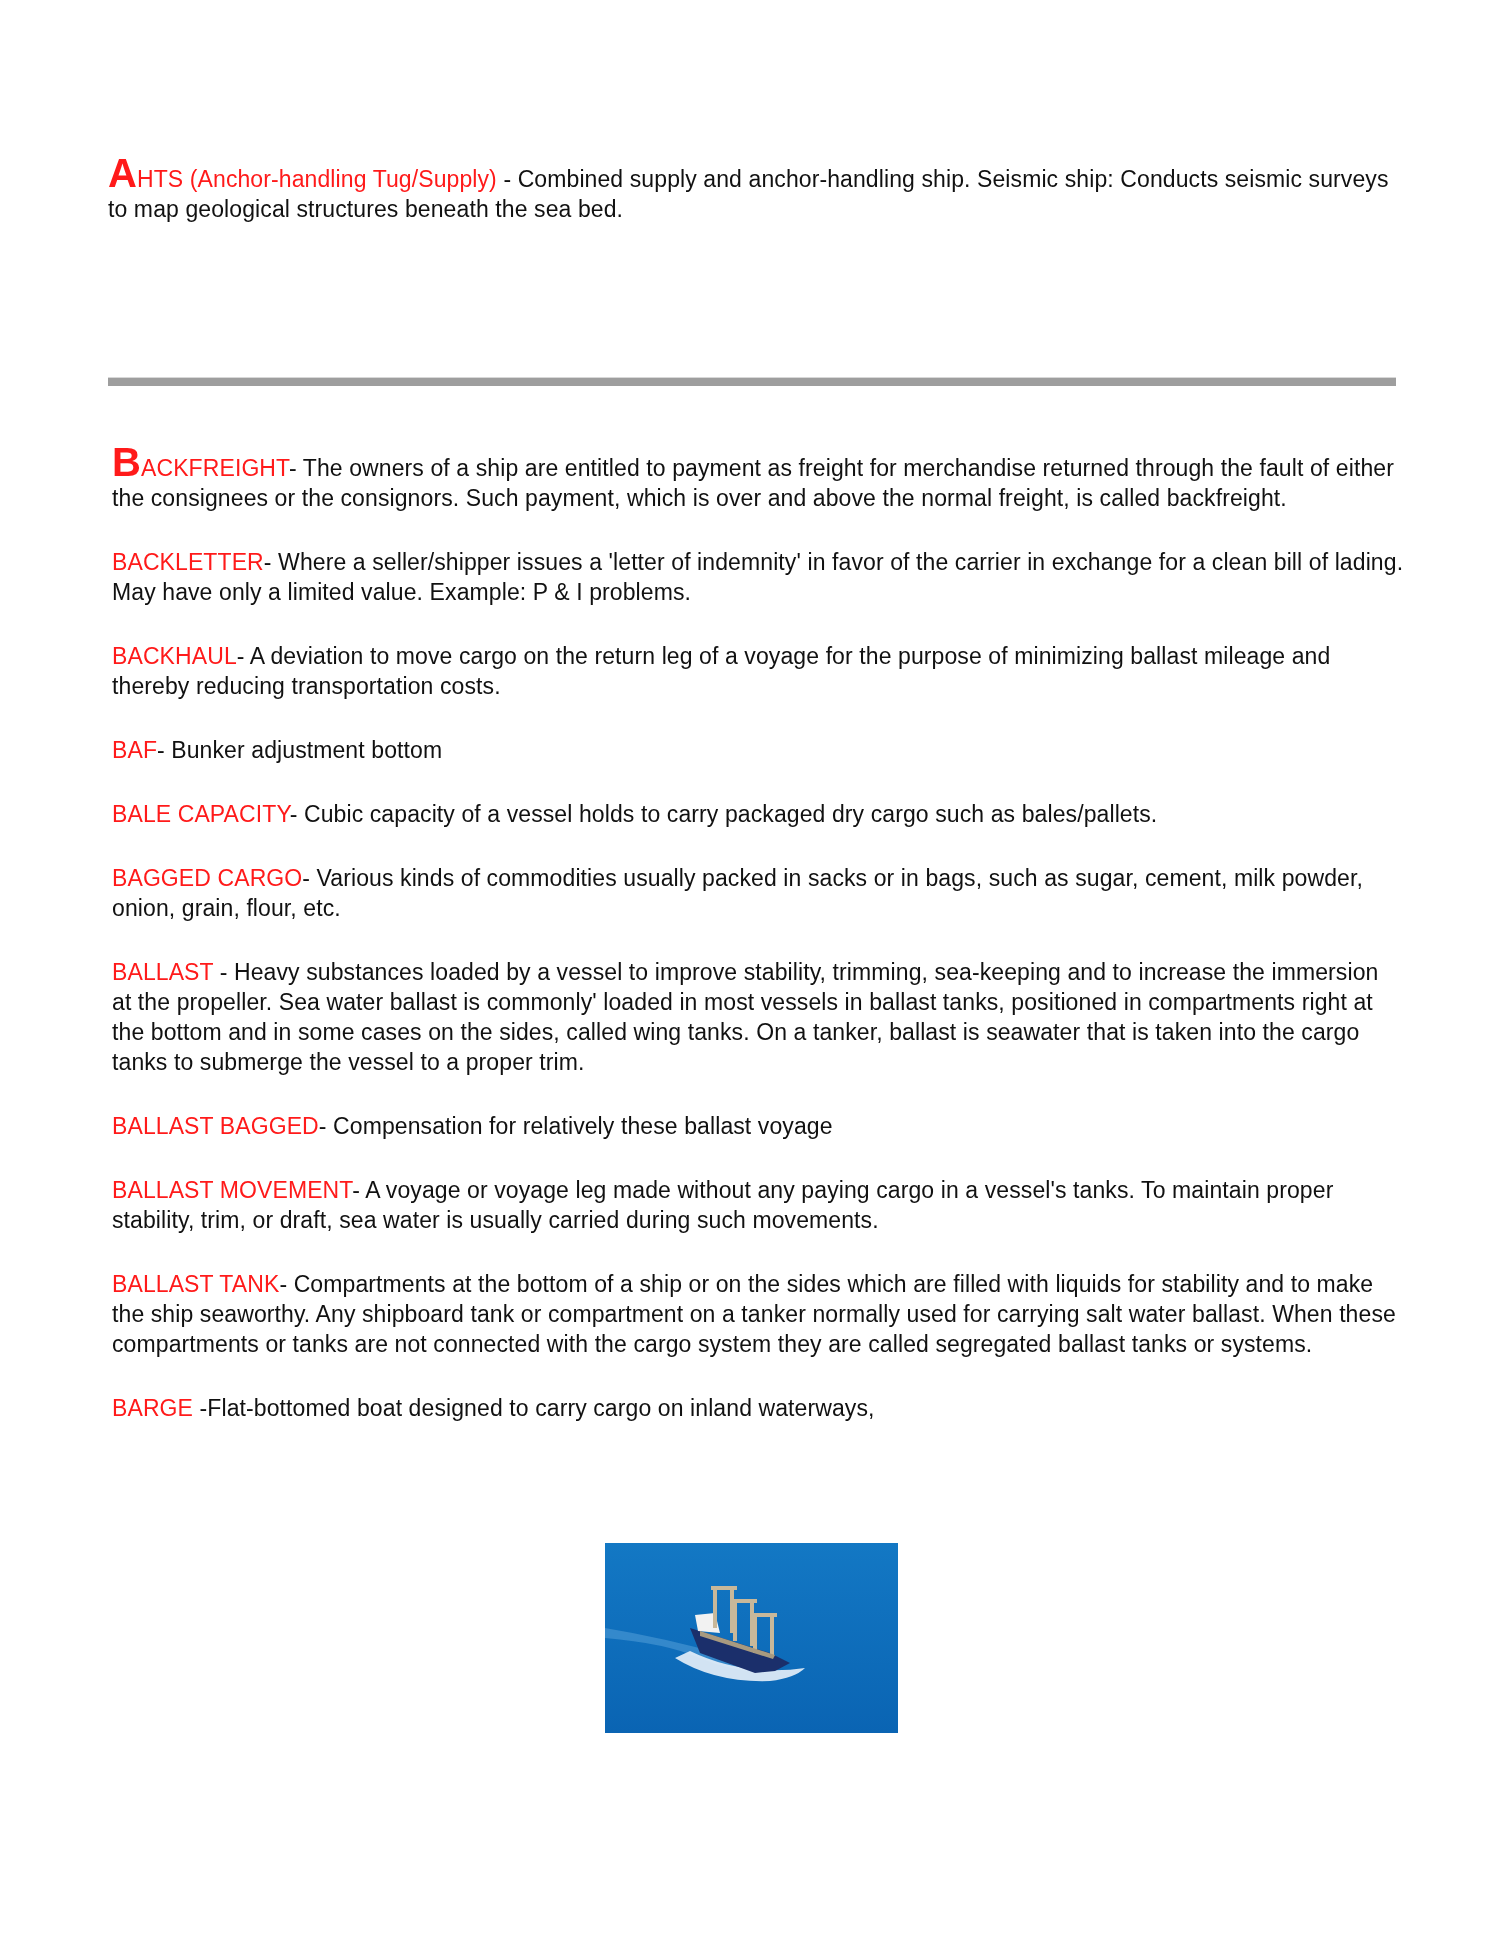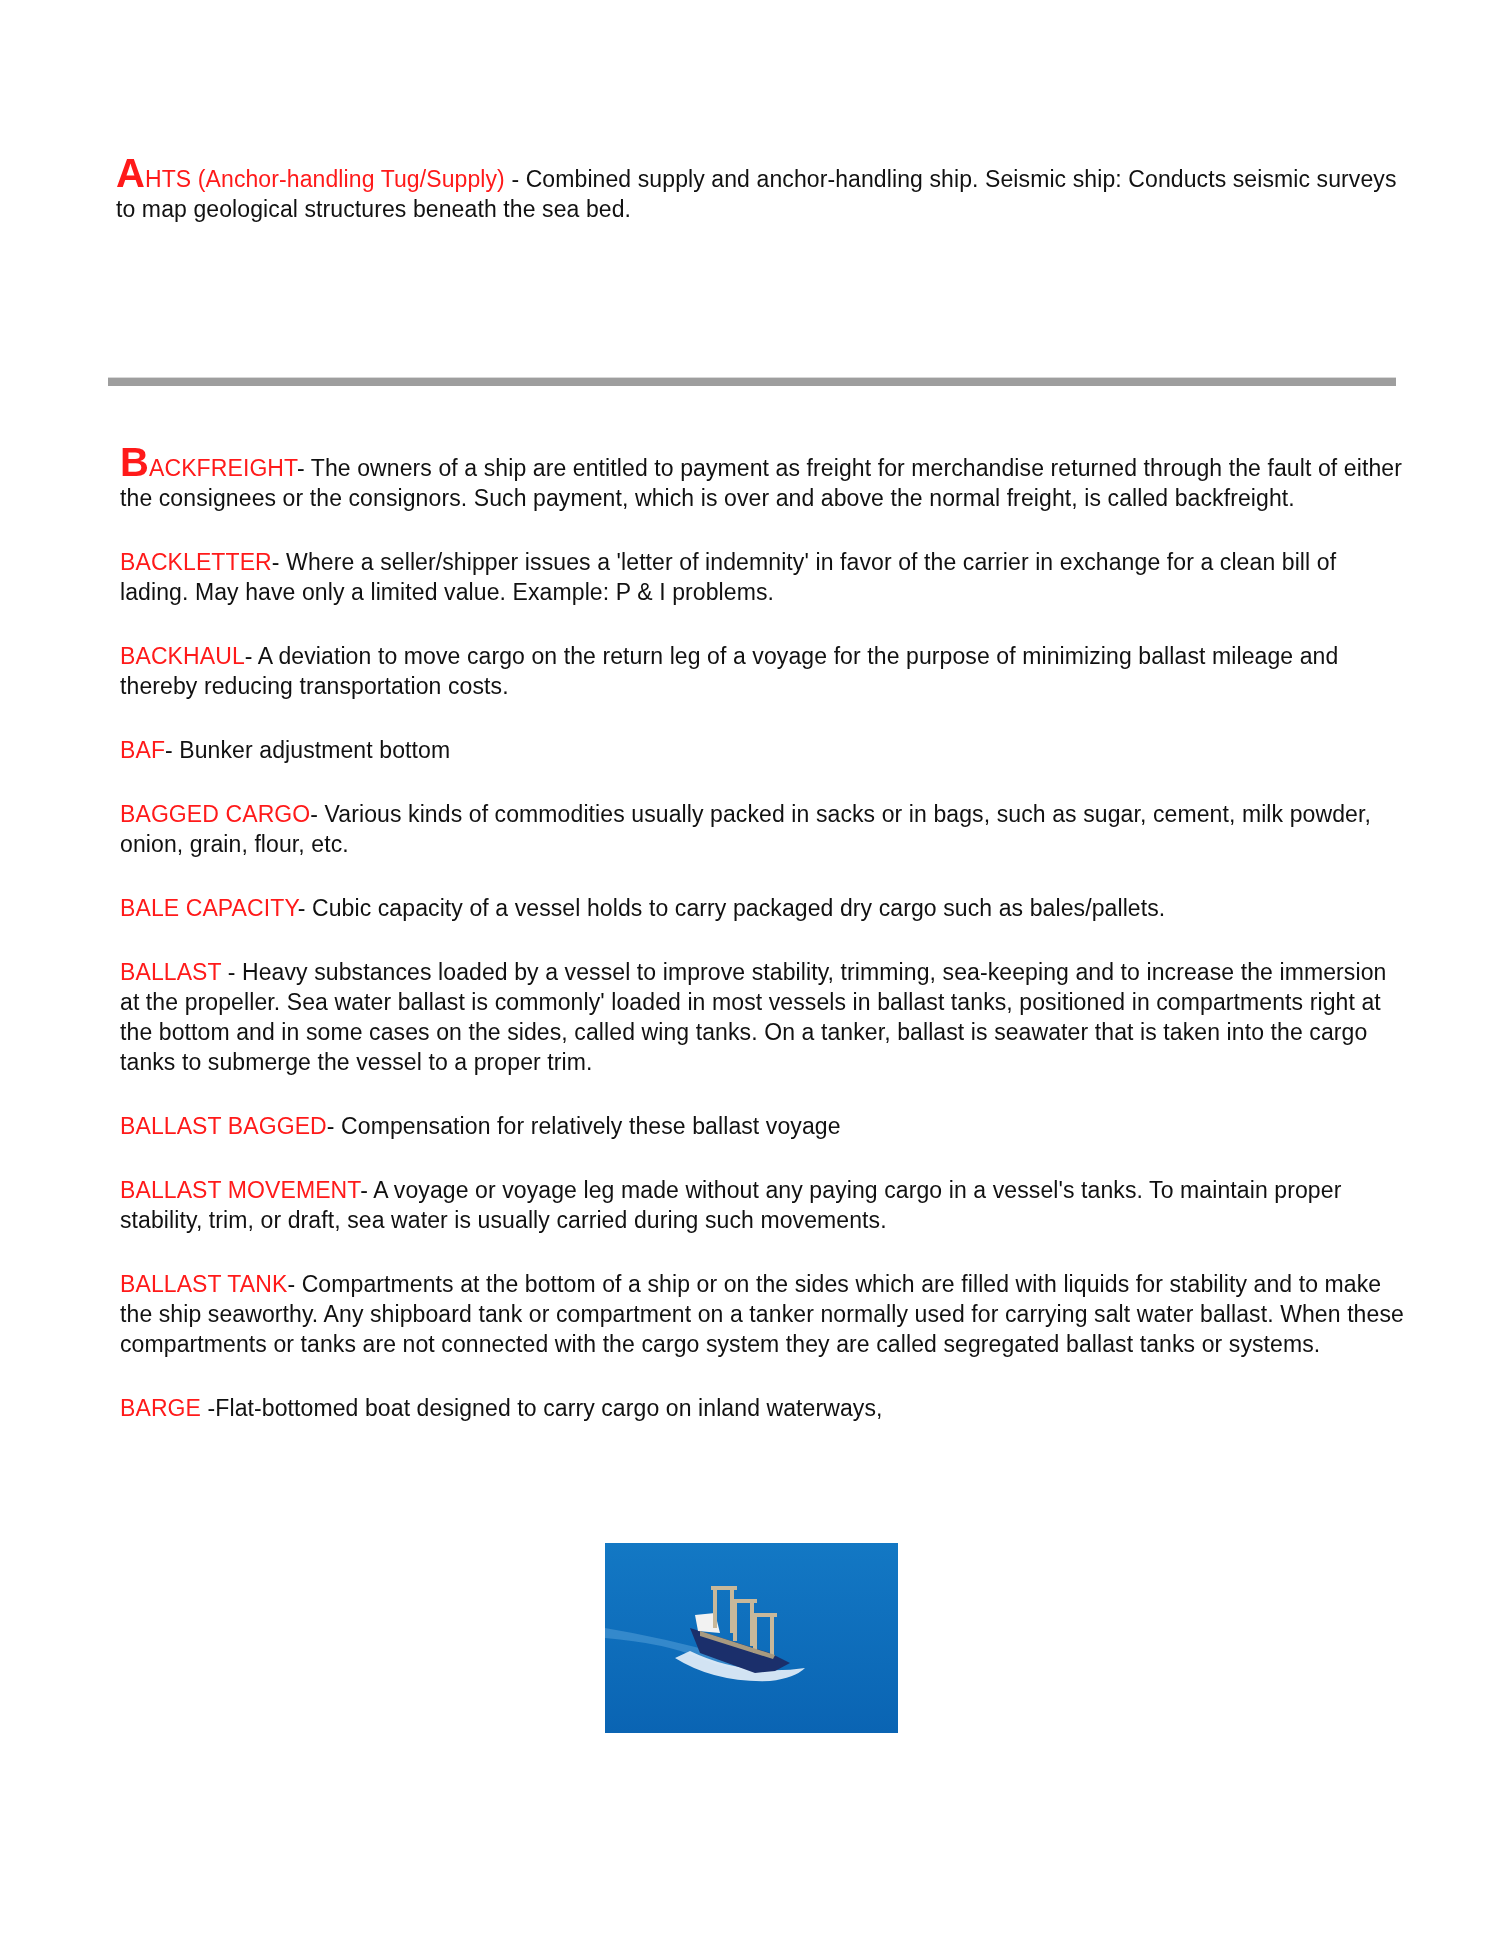--- a/index.html
+++ b/index.html
@@ -1,41 +1,41 @@
 <!DOCTYPE html>
 <html><head>
 <meta charset="utf-8">
 <style>
   html, body { margin: 0; padding: 0; background: #ffffff; }
   body { width: 1500px; height: 1941px; position: relative; overflow: hidden;
          font-family: "Liberation Sans", "DejaVu Sans", sans-serif; color: #111; }
   .page { position: absolute; left: 108px; top: 158px; width: 1292px; }
-  .entry { font-size: 23px; line-height: 30px; margin: 0 0 34px 8px; letter-spacing: 0.1px; }
+  .entry { font-size: 23px; line-height: 30px; margin: 0 0 34px 0; letter-spacing: 0.1px; }
   .term { color: #ff1a1a; }
   .drop { color: #ff1a1a; font-weight: bold; font-size: 40px; line-height: 30px; }
   .rule { position: absolute; left: 108px; top: 377px; width: 1288px; height: 8px; background: #9e9e9e; border-top: 1px solid #d8d8d8; }
   .sectionB { position: absolute; left: 112px; top: 447px; width: 1292px; }
   .photo { position: absolute; left: 605px; top: 1543px; width: 293px; height: 190px; overflow: hidden; }
 </style>
 </head>
 <body>
 
 <div class="page">
   <p class="entry"><span class="drop">A</span><span class="term">HTS (Anchor-handling Tug/Supply)</span><span> - Combined supply and anchor-handling ship. Seismic ship: Conducts seismic surveys to map geological structures beneath the sea bed.</span></p>
 </div>
 
 <div class="rule"></div>
 
 <div class="sectionB">
   <p class="entry"><span class="drop">B</span><span class="term">ACKFREIGHT</span><span>- The owners of a ship are entitled to payment as freight for merchandise returned through the fault of either the consignees or the consignors. Such payment, which is over and above the normal freight, is called backfreight.</span></p>
   <p class="entry"><span class="term">BACKLETTER</span><span>- Where a seller/shipper issues a 'letter of indemnity' in favor of the carrier in exchange for a clean bill of lading. May have only a limited value. Example: P &amp; I problems.</span></p>
   <p class="entry"><span class="term">BACKHAUL</span><span>- A deviation to move cargo on the return leg of a voyage for the purpose of minimizing ballast mileage and thereby reducing transportation costs.</span></p>
   <p class="entry"><span class="term">BAF</span><span>- Bunker adjustment bottom</span></p>
+  <p class="entry"><span class="term">BALE CAPACITY</span><span>- Cubic capacity of a vessel holds to carry packaged dry cargo such as bales/pallets.</span></p>
   <p class="entry"><span class="term">BAGGED CARGO</span><span>- Various kinds of commodities usually packed in sacks or in bags, such as sugar, cement, milk powder, onion, grain, flour, etc.</span></p>
-  <p class="entry"><span class="term">BALE CAPACITY</span><span>- Cubic capacity of a vessel holds to carry packaged dry cargo such as bales/pallets.</span></p>
   <p class="entry"><span class="term">BALLAST</span><span> - Heavy substances loaded by a vessel to improve stability, trimming, sea-keeping and to increase the immersion at the propeller. Sea water ballast is commonly' loaded in most vessels in ballast tanks, positioned in compartments right at the bottom and in some cases on the sides, called wing tanks. On a tanker, ballast is seawater that is taken into the cargo tanks to submerge the vessel to a proper trim.</span></p>
   <p class="entry"><span class="term">BALLAST BAGGED</span><span>- Compensation for relatively these ballast voyage</span></p>
   <p class="entry"><span class="term">BALLAST MOVEMENT</span><span>- A voyage or voyage leg made without any paying cargo in a vessel's tanks. To maintain proper stability, trim, or draft, sea water is usually carried during such movements.</span></p>
   <p class="entry"><span class="term">BALLAST TANK</span><span>- Compartments at the bottom of a ship or on the sides which are filled with liquids for stability and to make the ship seaworthy. Any shipboard tank or compartment on a tanker normally used for carrying salt water ballast. When these compartments or tanks are not connected with the cargo system they are called segregated ballast tanks or systems.</span></p>
   <p class="entry"><span class="term">BARGE</span><span> -Flat-bottomed boat designed to carry cargo on inland waterways,</span></p>
 </div>
 
 <div class="photo">
   <svg width="293" height="190" viewBox="0 0 293 190">
     <defs>

